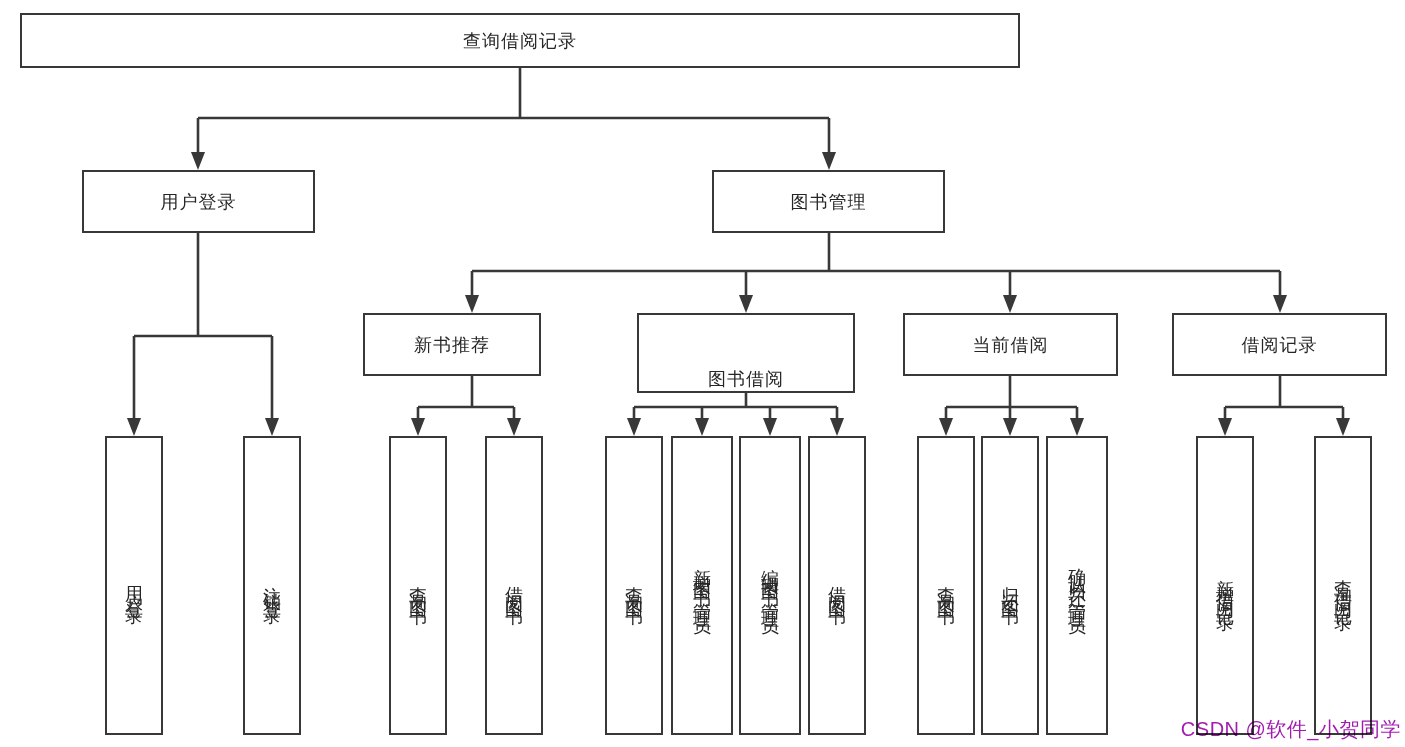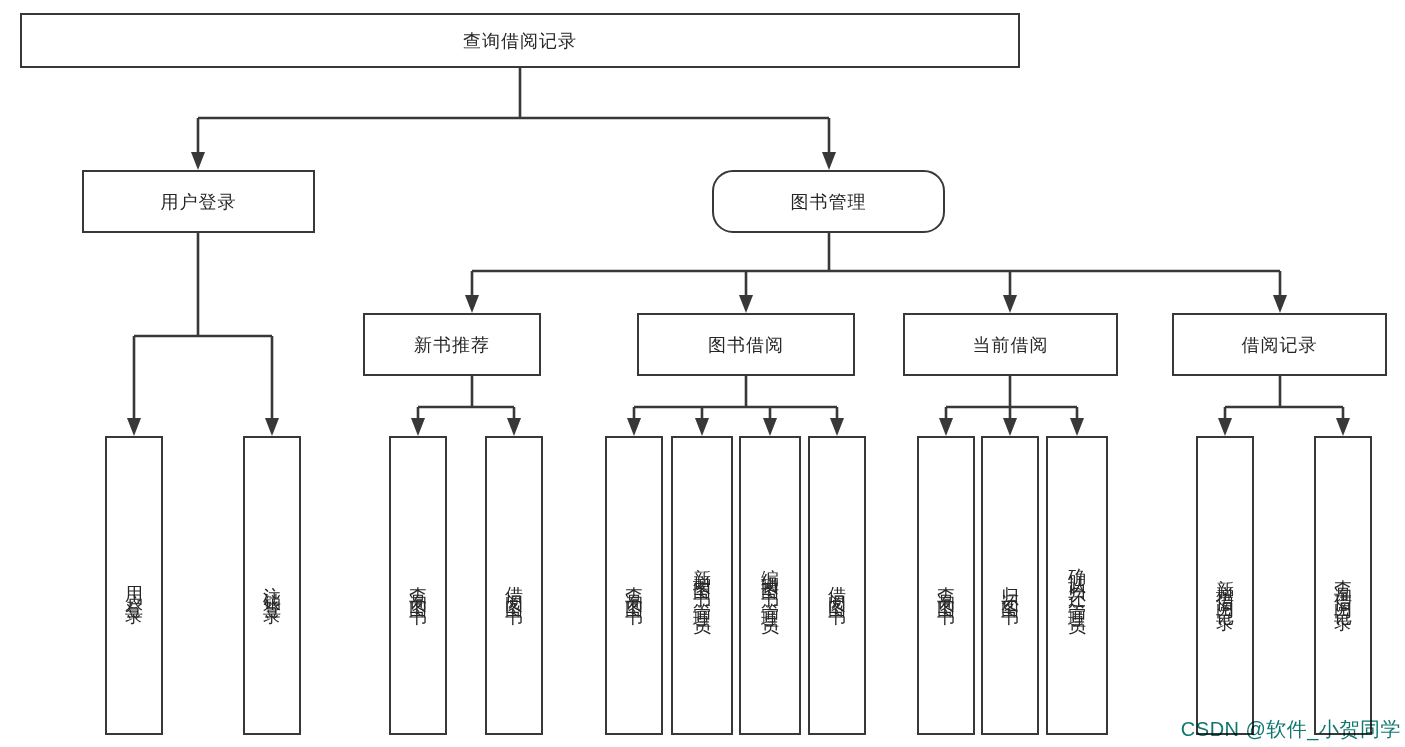--- a/index.html
+++ b/index.html
@@ -36,21 +36,21 @@
     letter-spacing: 7px;
     font-size: 18px;
     color: #262626;
     line-height: 1;
   }
   .watermark {
     position: absolute;
     right: 4px;
     bottom: 4px;
     font-size: 20px;
-    color: #0f766e;
+    color: #a21caf;
     letter-spacing: 0.5px;
     z-index: 3;
     mix-blend-mode: multiply;
     white-space: nowrap;
   }
 </style>
 </head>
 <body>
 
 <div class="canvas">
@@ -88,28 +88,28 @@
     </g>
   </svg>
 
   <div class="node hbox" style="left:20px; top:13px; width:1000px; height:55px;">
     <span>查询借阅记录</span>
   </div>
 
   <div class="node hbox" style="left:82px; top:170px; width:233px; height:63px;">
     <span>用户登录</span>
   </div>
-  <div class="node hbox" style="left:712px; top:170px; width:233px; height:63px;border-radius:21px;">
+  <div class="node hbox" style="left:712px; top:170px; width:233px; height:63px;">
     <span>图书管理</span>
   </div>
 
   <div class="node hbox" style="left:363px; top:313px; width:178px; height:63px;">
     <span>新书推荐</span>
   </div>
-  <div class="node hbox" style="left:637px; top:313px; width:218px; height:63px;">
+  <div class="node hbox" style="left:637px; top:313px; width:218px; height:80px;align-items:flex-end;">
     <span>图书借阅</span>
   </div>
   <div class="node hbox" style="left:903px; top:313px; width:215px; height:63px;">
     <span>当前借阅</span>
   </div>
   <div class="node hbox" style="left:1172px; top:313px; width:215px; height:63px;">
     <span>借阅记录</span>
   </div>
 
   <div class="node vbox" style="left:105px; top:436px; width:58px; height:299px;">

